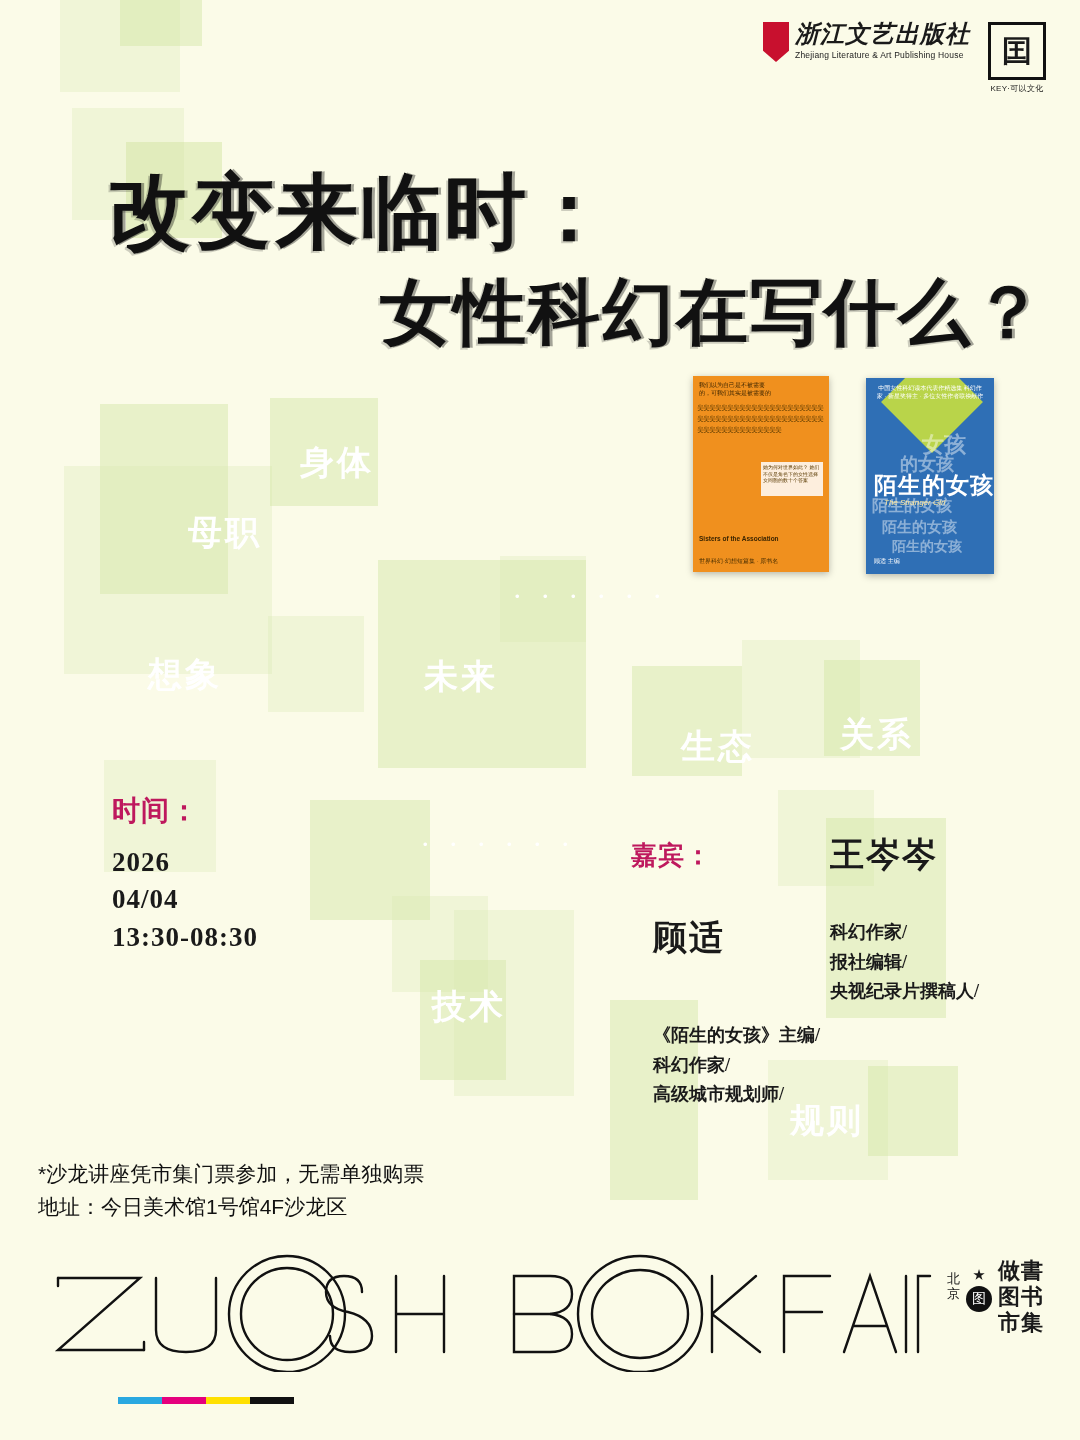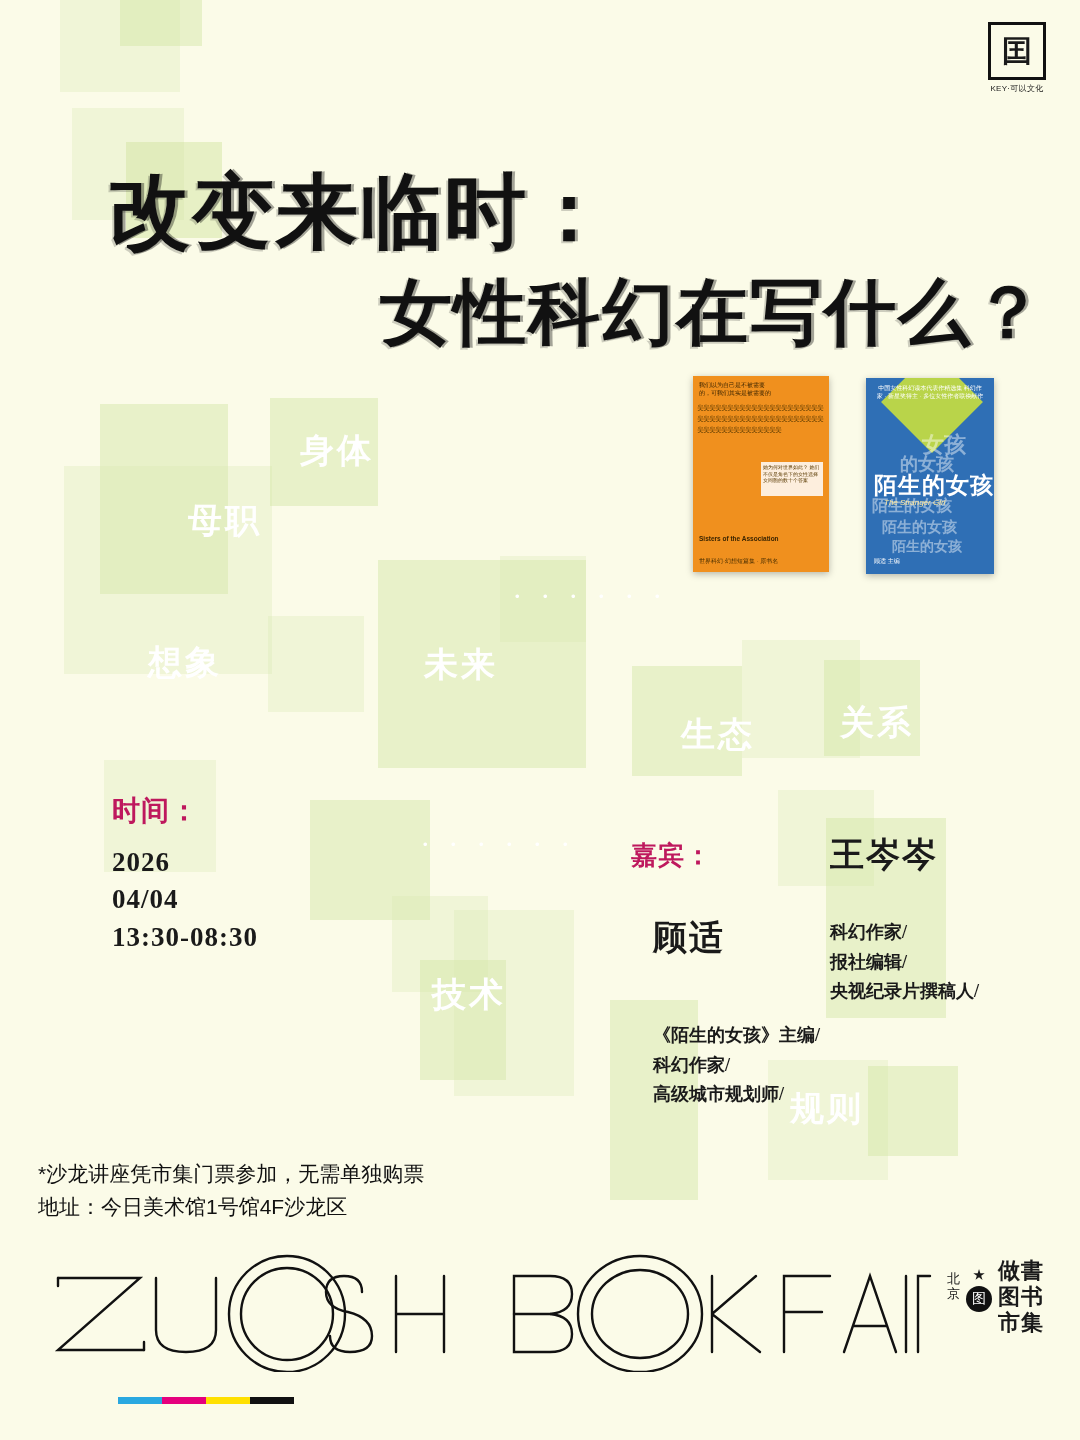--- a/index.html
+++ b/index.html
@@ -28,20 +28,21 @@
 
   
   .kw {
     position: absolute;
     color: #ffffff;
     font-family: "Liberation Serif", serif;
     font-weight: bold;
     font-size: 34px;
     letter-spacing: 3px;
     pointer-events: none;
+    margin-top: 12px;
   }
   .dots {
     position: absolute;
     color: #ffffff;
     font-size: 22px;
     letter-spacing: 6px;
     font-family: "Liberation Sans", sans-serif;
   }
 
   
@@ -312,20 +313,27 @@
   <div class="sq lighter" style="left:392px; top:896px; width:96px; height:96px;"></div>
   <div class="sq light" style="left:420px; top:960px; width:86px; height:120px;"></div>
   <div class="sq lighter" style="left:454px; top:910px; width:120px; height:186px;"></div>
   <div class="sq light" style="left:610px; top:1000px; width:88px; height:200px;"></div>
   <div class="sq lighter" style="left:778px; top:790px; width:96px; height:96px;"></div>
   <div class="sq light" style="left:826px; top:818px; width:120px; height:200px;"></div>
   <div class="sq lighter" style="left:768px; top:1060px; width:120px; height:120px;"></div>
   <div class="sq light" style="left:868px; top:1066px; width:90px; height:90px;"></div>
 
   <div class="logos">
+    <div class="logo-zj">
+      <div class="zj-mark"></div>
+      <div>
+        <div class="zj-text-cn">浙江文艺出版社</div>
+        <div class="zj-text-en">Zhejiang Literature &amp; Art Publishing House</div>
+      </div>
+    </div>
     <div class="logo-key">
       <div class="key-box">囯</div>
       <div class="key-cap">KEY·可以文化</div>
     </div>
   </div>
 
   <div class="title1">改变来临时：</div>
   <div class="title2">女性科幻在写什么？</div>
 
   <div class="book book-a">

